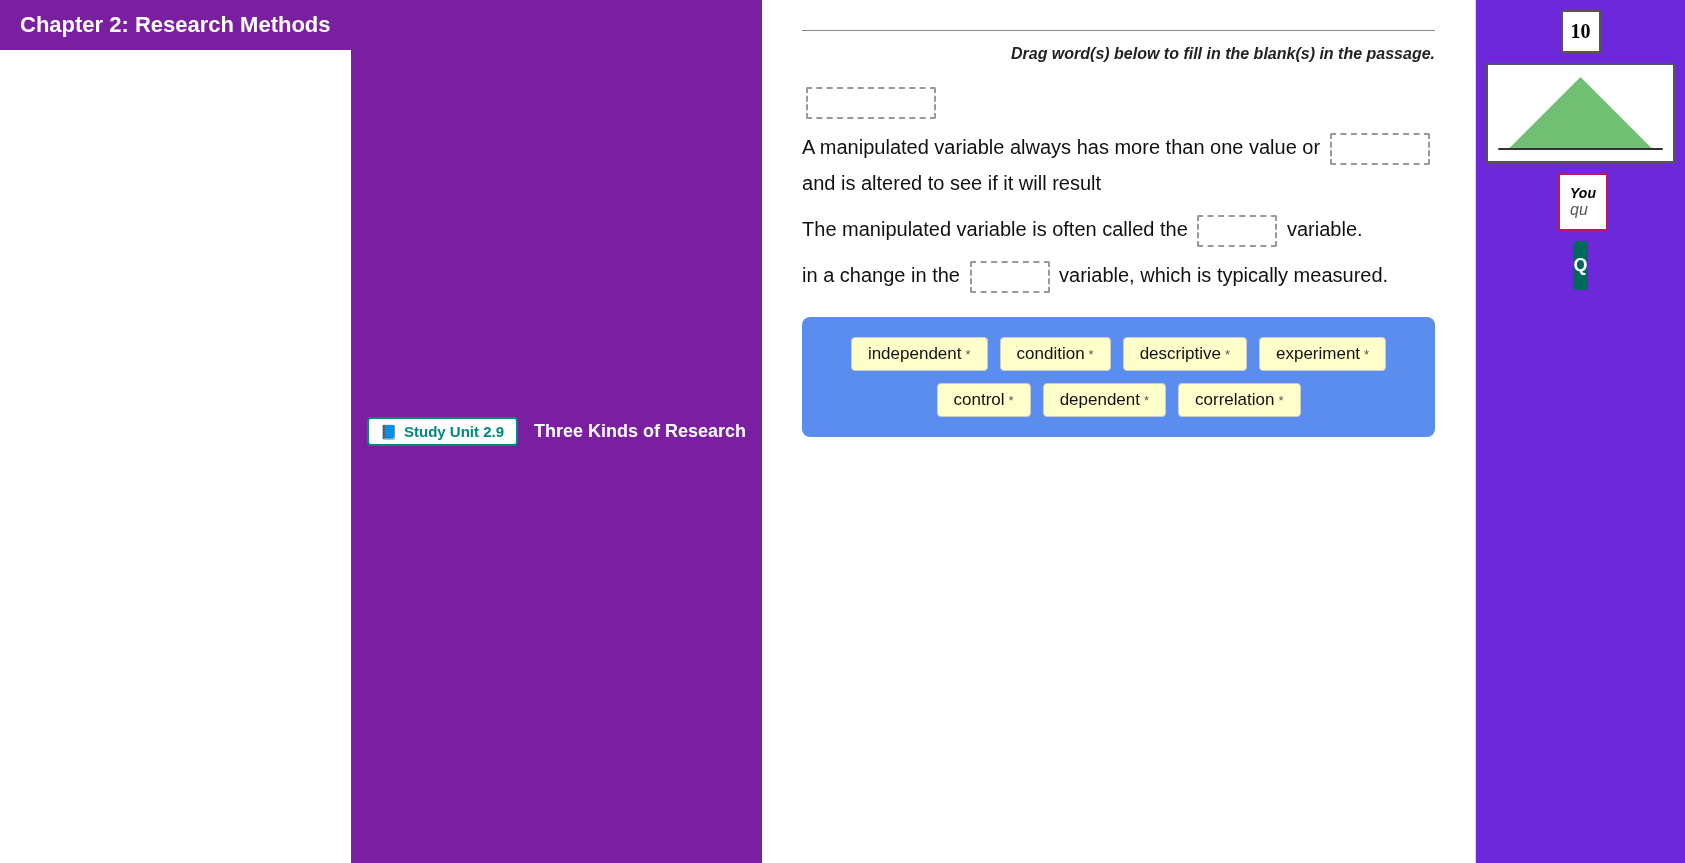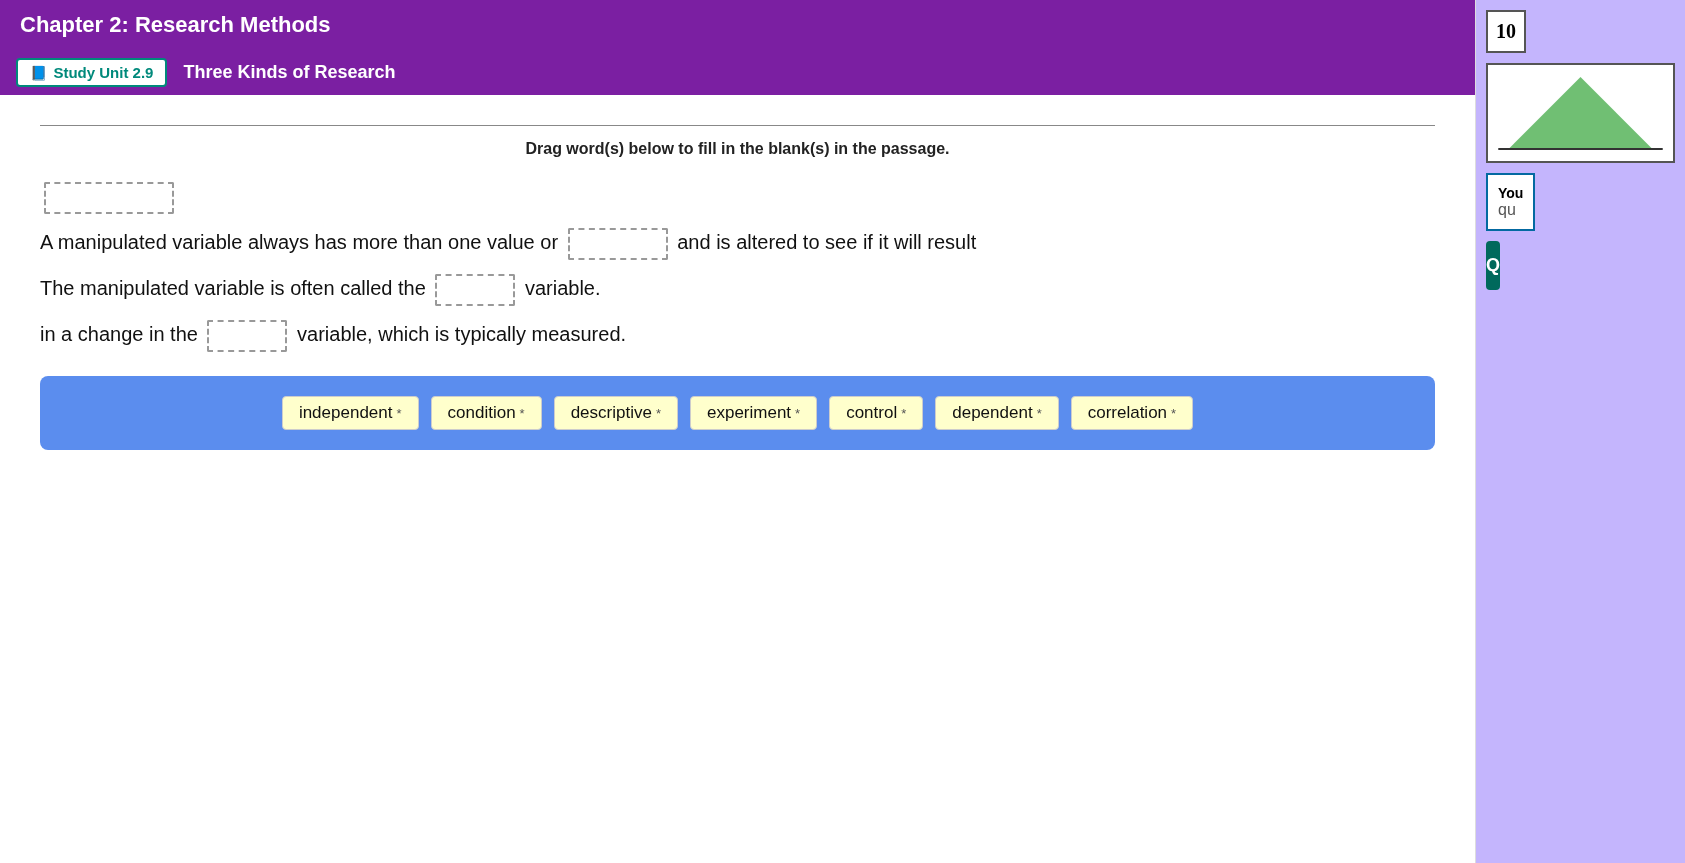--- a/index.html
+++ b/index.html
@@ -15,21 +15,20 @@
       height: 863px;
       overflow: hidden;
       display: flex;
       flex-direction: row;
     }
 
     .main-content {
       flex: 1;
       background: #fff;
       display: flex;
-      flex-direction: column;
       position: relative;
     }
 
     .chapter-header {
       background: #7b1fa2;
       padding: 0 20px;
       height: 50px;
       display: flex;
       align-items: center;
     }
@@ -90,22 +89,23 @@
 
     .divider {
       border: none;
       border-top: 1.5px solid #888;
       margin-bottom: 14px;
     }
 
     .drag-instruction {
       font-family: Arial, sans-serif;
       font-size: 16px;
-      font-weight: bold;
-      text-align: center;
+      font-style: italic;
+      font-weight: bold;
+      text-align: right;
       color: #222;
       margin-bottom: 20px;
     }
 
     .passage-text {
       font-family: Arial, sans-serif;
       font-size: 20px;
       color: #111;
       line-height: 1.8;
       margin-bottom: 10px;
@@ -164,25 +164,25 @@
     .word-chip .asterisk {
       font-size: 13px;
       color: #555;
       vertical-align: super;
       margin-left: 2px;
     }
 
     
     .right-sidebar {
       width: 210px;
-      background: #c4b5fd;
+      background: #6d28d9;
       border-left: 1px solid #ddd;
       display: flex;
       flex-direction: column;
-      align-items: flex-start;
+      align-items: center;
       position: relative;
     }
 
     .sidebar-top-number {
       background: #fff;
       border: 2px solid #555;
       padding: 8px;
       margin: 10px;
       text-align: center;
       font-size: 20px;
@@ -201,25 +201,26 @@
       overflow: hidden;
     }
 
     .sidebar-chart svg {
       width: 100%;
       height: 100%;
     }
 
     .sidebar-you-box {
       background: #fff;
-      border: 2px solid #0369a1;
+      border: 2px solid #be185d;
       margin: 0 5px 10px 10px;
       padding: 10px;
       font-size: 13px;
       font-family: Arial, sans-serif;
+      font-style: italic;
     }
 
     .sidebar-q-button {
       background: #00695c;
       color: #fff;
       margin: 0 10px;
       padding: 14px 0;
       text-align: center;
       font-family: Arial, sans-serif;
       font-size: 18px;

